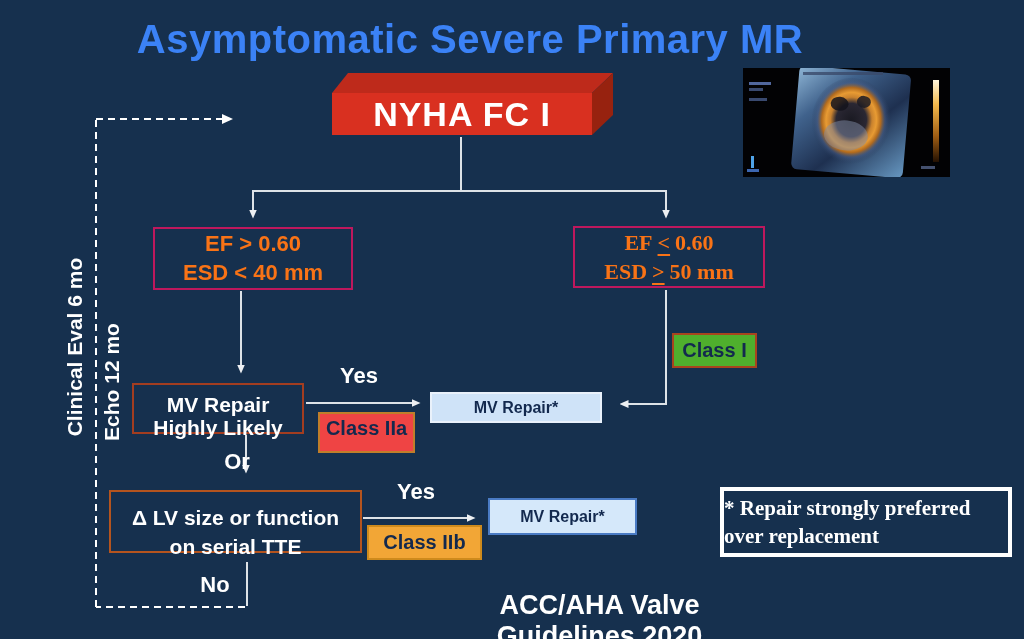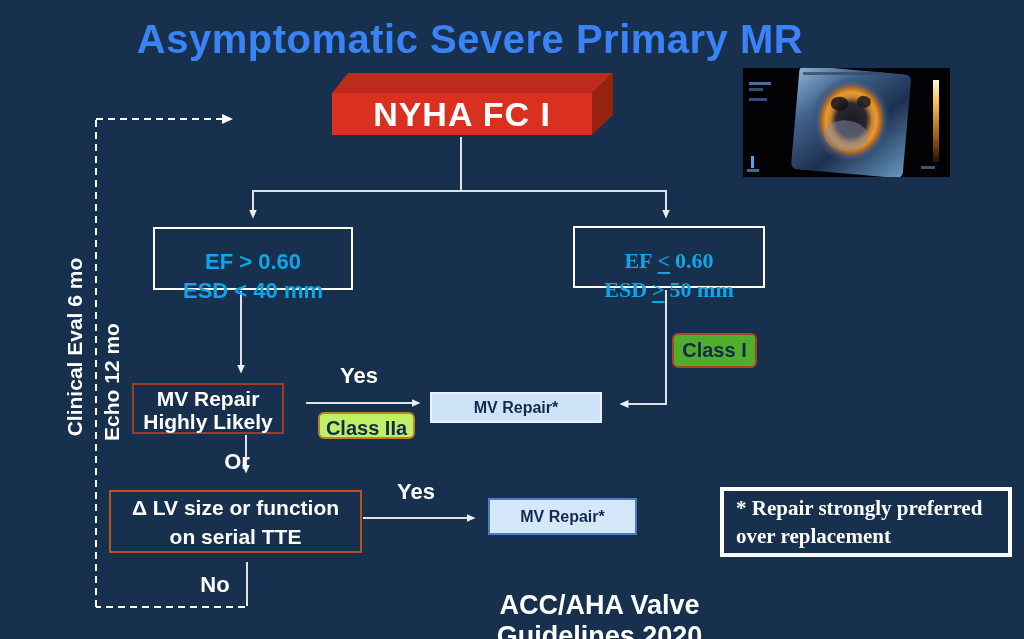--- a/index.html
+++ b/index.html
@@ -12,54 +12,54 @@
   .abs{position:absolute;}
   .slide-title{
     left:117px;top:17px;width:706px;text-align:center;
     font-size:40px;font-weight:bold;color:#3b82f6;letter-spacing:.5px;
   }
   .nyha-label{
     left:332px;top:93px;width:260px;height:28px;line-height:42px;
     text-align:center;color:#ffffff;font-size:34px;font-weight:bold;letter-spacing:1px;
   }
   .crit-box{
-    border:2px solid #ffffff;color:#0ea5e9;font-weight:bold;font-size:22px;
-    text-align:center;line-height:29px;padding-top:18px;box-sizing:border-box;
+    border:2px solid #be185d;color:#f97316;font-weight:bold;font-size:22px;
+    text-align:center;line-height:29px;padding-top:0;box-sizing:border-box;
   }
   .op{text-decoration:underline;text-underline-offset:4px;margin:0 5px;}
   .action-box{
     color:#ffffff;font-weight:bold;text-align:center;box-sizing:border-box;
   }
   .repair-likely{
-    left:132px;top:383px;width:152px;height:51px;border:2px solid #A33D20;
-    font-size:21px;line-height:23px;padding-top:2px;
+    left:132px;top:383px;width:172px;height:51px;border:2px solid #A33D20;
+    font-size:21px;line-height:23px;padding-top:8px;
   }
   .delta-box{
     left:109px;top:490px;width:253px;height:63px;border:2px solid #B5541E;
-    font-size:21px;line-height:29px;padding-top:1px;
+    font-size:21px;line-height:29px;padding-top:11px;
   }
   .flow-label{color:#ffffff;font-weight:bold;font-size:22px;text-align:center;}
   .badge{
-    color:#13294E;font-weight:bold;font-size:20px;text-align:center;box-sizing:border-box;border-radius:6px;
+    color:#13294E;font-weight:bold;font-size:20px;text-align:center;box-sizing:border-box;
   }
   .badge-green{left:672px;top:333px;width:85px;height:35px;line-height:31px;background:#4FAF2D;border:2px solid #A8441E;}
-  .badge-yellow{left:318px;top:412px;width:97px;height:27px;line-height:29px;background:#bef264;border:2px solid #C07E2A;}
+  .badge-yellow{left:318px;top:412px;width:97px;height:41px;line-height:29px;background:#ef4444;border:2px solid #C07E2A;}
   .badge-orange{left:367px;top:525px;width:115px;height:35px;line-height:31px;background:#F2A636;border:2px solid #CE8A1C;}
   .outcome{
     color:#13294E;font-weight:bold;font-size:16px;text-align:center;box-sizing:border-box;
   }
   .outcome-1{left:430px;top:392px;width:172px;height:31px;line-height:27px;background:#CFE3F8;border:2px solid #E9F1FB;}
   .outcome-2{left:488px;top:498px;width:149px;height:37px;line-height:33px;background:#D5E8FA;border:2px solid #4A7BC4;}
   .rot-label{
     color:#ffffff;font-weight:bold;font-size:21px;text-align:center;
     transform:rotate(-90deg);white-space:nowrap;
   }
   .footnote{
     left:720px;top:487px;width:292px;border:4px solid #ffffff;box-sizing:border-box;
-    padding:3px 12px;color:#ffffff;font-family:"Liberation Serif", serif;
+    padding:3px 0;color:#ffffff;font-family:"Liberation Serif", serif;
     font-weight:bold;font-size:21px;line-height:28px;text-align:left;
   }
   .source-line{
     left:438px;top:590px;width:323px;text-align:center;
     color:#ffffff;font-weight:bold;font-size:27px;
   }
   svg{display:block;}
   .overlay{left:0;top:0;pointer-events:none;}
 </style>
 </head>
@@ -173,20 +173,21 @@
     <div>on serial TTE</div>
   </div>
 
   <div class="abs flow-label" style="left:329px;top:363px;width:60px;">Yes</div>
   <div class="abs flow-label" style="left:391px;top:479px;width:50px;">Yes</div>
   <div class="abs flow-label" style="left:212px;top:449px;width:50px;">Or</div>
   <div class="abs flow-label" style="left:195px;top:572px;width:40px;">No</div>
 
   <div class="abs badge badge-green">Class I</div>
   <div class="abs badge badge-yellow">Class IIa</div>
+  <div class="abs badge badge-orange">Class IIb</div>
 
   <div class="abs outcome outcome-1">MV Repair*</div>
   <div class="abs outcome outcome-2">MV Repair*</div>
 
   <div class="abs footnote">
     <div>* Repair strongly preferred</div>
     <div>over replacement</div>
   </div>
 
   <div class="abs source-line">ACC/AHA Valve Guidelines 2020</div>

